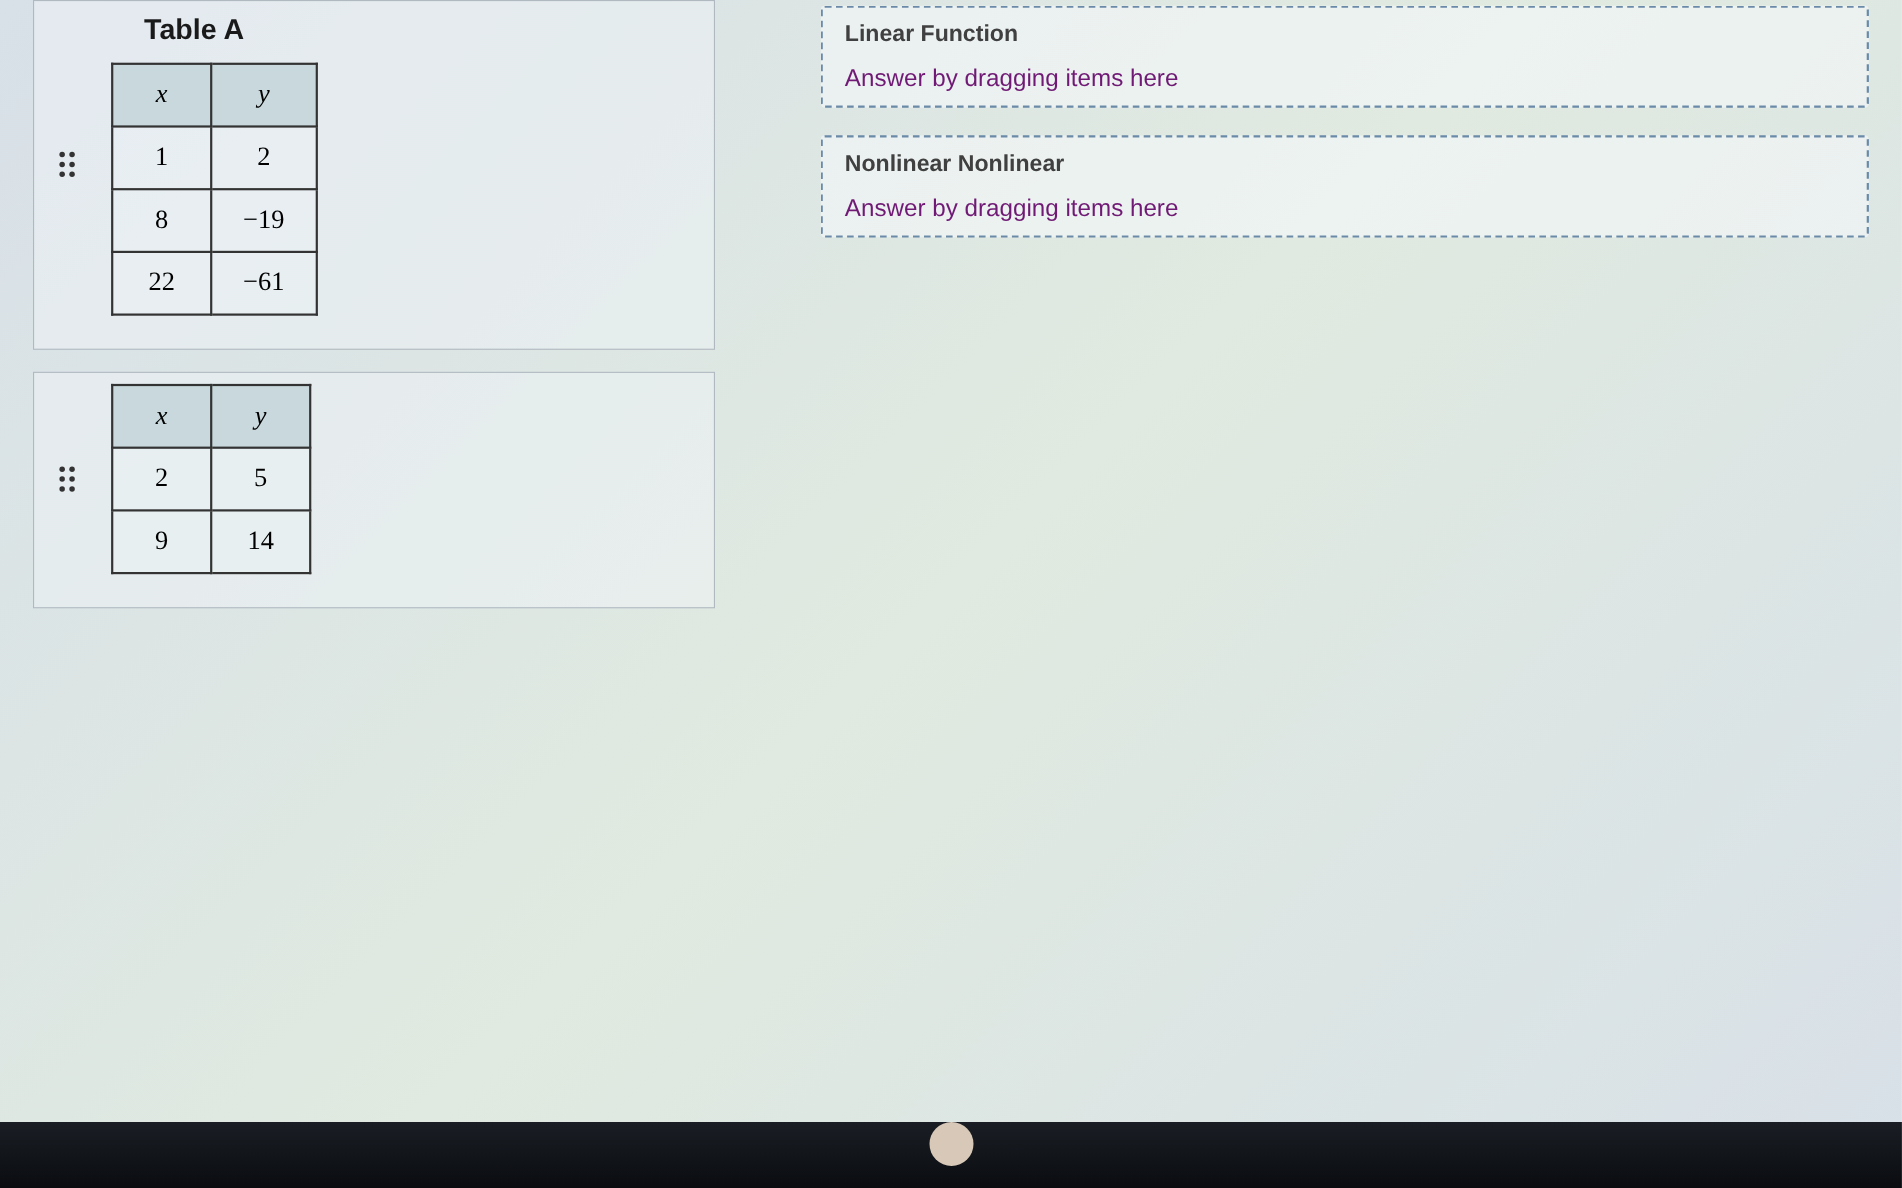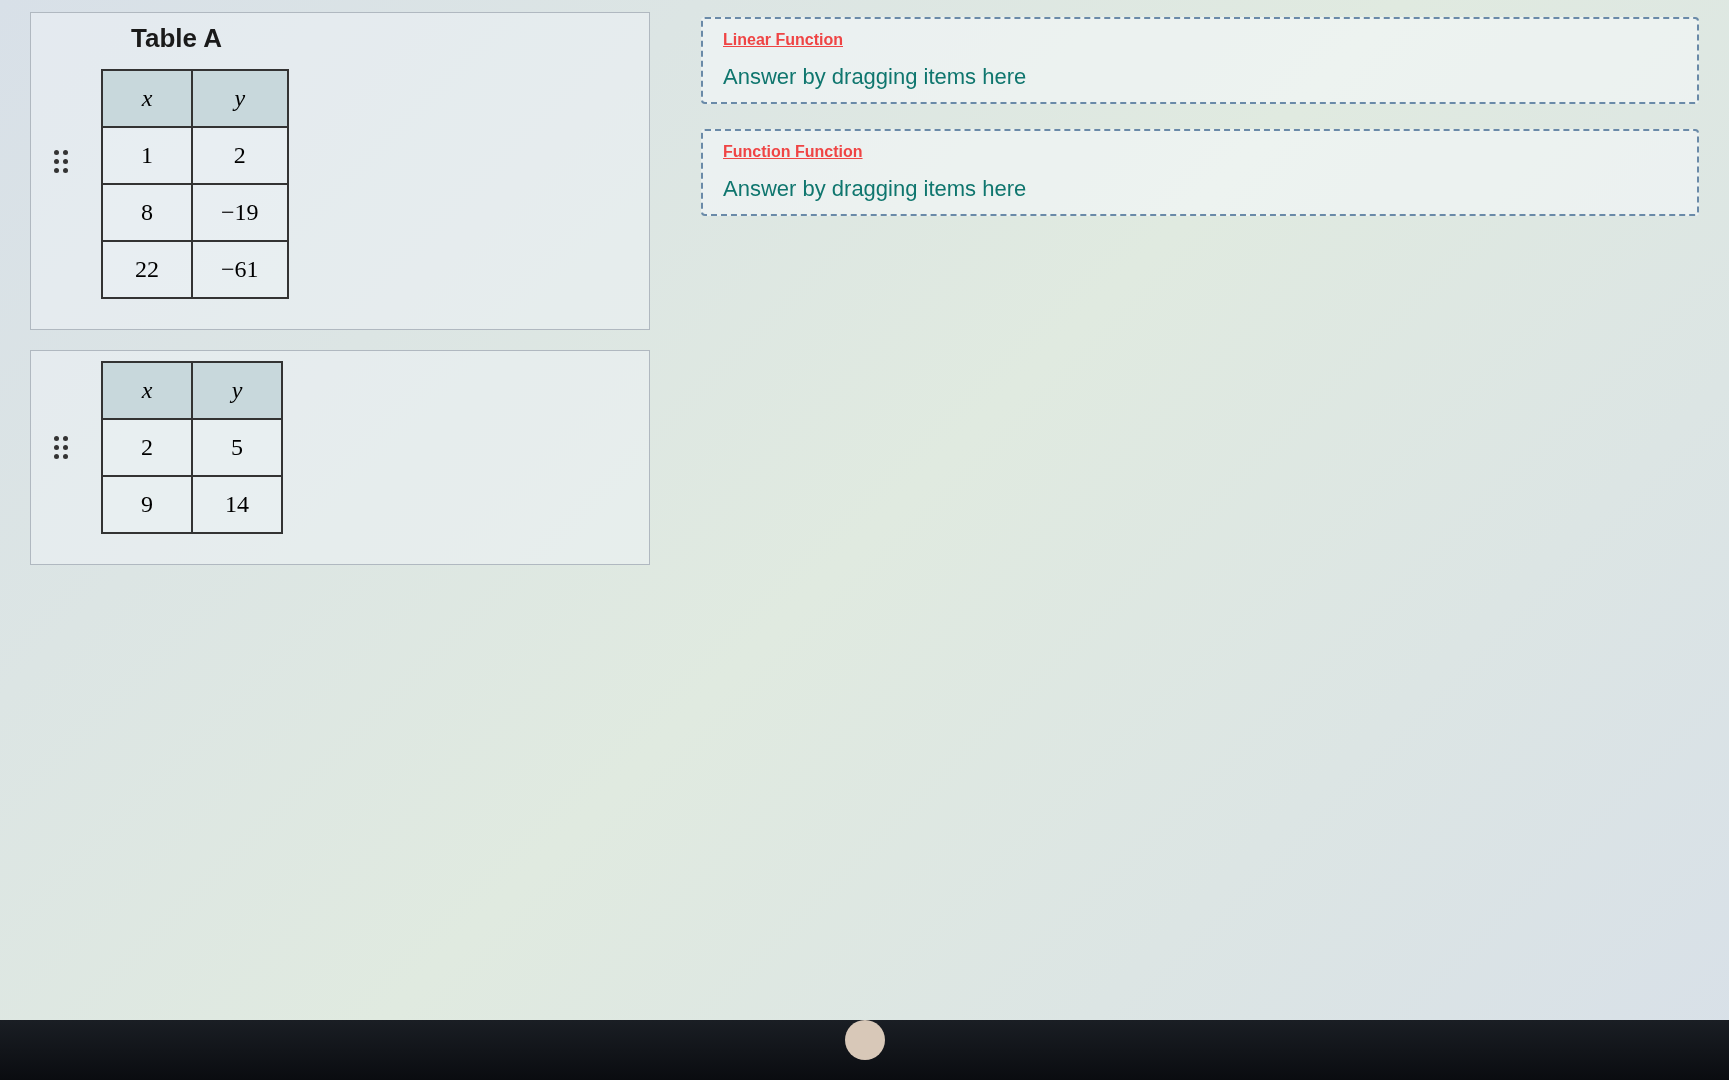--- a/index.html
+++ b/index.html
@@ -11,22 +11,22 @@
       font-family: Arial, sans-serif;
       background: linear-gradient(135deg, #d8e0e8 0%, #e0eae0 50%, #d8e0e8 100%);
       width: 1729px;
       height: 1080px;
       overflow: hidden;
       position: relative;
     }
     .main-container {
       display: flex;
       height: 1020px;
-      padding: 12px 30px;
-      gap: 51px;
+      padding: 0 30px;
+      gap: 96px;
     }
     .left-panel {
       flex: 0 0 620px;
       display: flex;
       flex-direction: column;
       gap: 20px;
     }
     .right-panel {
       flex: 1;
       padding-top: 5px;
@@ -92,29 +92,28 @@
       background: rgba(240,244,248,0.3);
     }
     .drop-zone {
       border: 2px dashed #6a8aa8;
       background: rgba(245, 248, 250, 0.6);
       padding: 12px 20px;
       margin-bottom: 25px;
       border-radius: 4px;
     }
     .drop-zone-title {
-      font-size: 16px;
+      font-size: 21px;
       font-weight: bold;
-      color: #ef4444;
+      color: #404040;
       margin-bottom: 15px;
-      text-decoration: underline;
     }
     .drop-zone-placeholder {
       font-size: 22px;
-      color: #0f766e;
+      color: #701a75;
     }
     .bottom-bar {
       position: absolute;
       bottom: 0;
       left: 0;
       right: 0;
       height: 60px;
       background: linear-gradient(to bottom, #1a1e24 0%, #0a0c10 100%);
       display: flex;
       justify-content: center;
@@ -218,21 +217,21 @@
     </div>
 
   </div>
 
   <div class="right-panel">
     <div class="drop-zone">
       <div class="drop-zone-title">Linear Function</div>
       <div class="drop-zone-placeholder">Answer by dragging items here</div>
     </div>
     <div class="drop-zone">
-      <div class="drop-zone-title">Function Function</div>
+      <div class="drop-zone-title">Nonlinear Nonlinear</div>
       <div class="drop-zone-placeholder">Answer by dragging items here</div>
     </div>
   </div>
 </div>
 
 <div class="bottom-bar">
   <div class="bottom-logo"></div>
 </div>
 
 </body></html>

